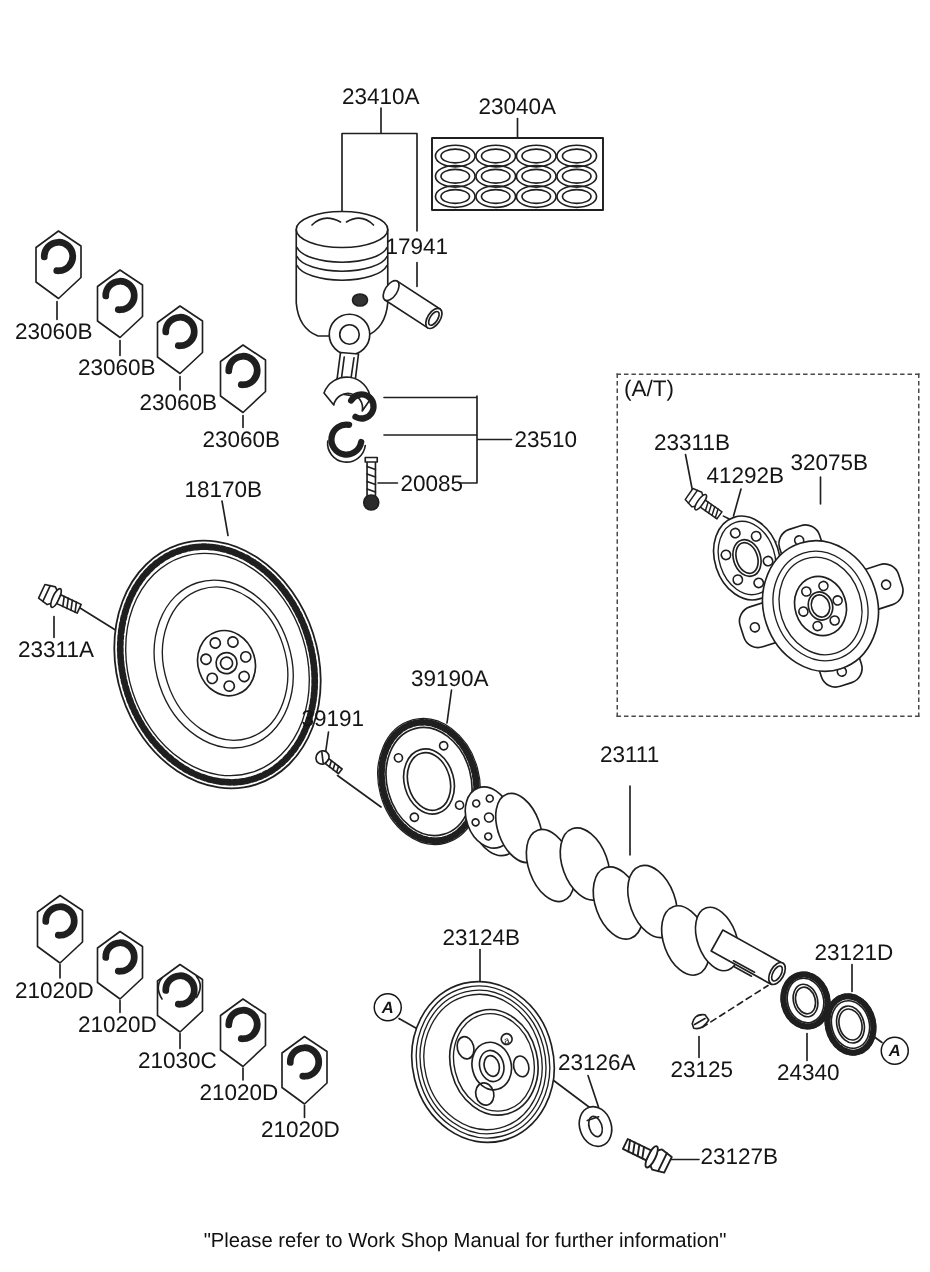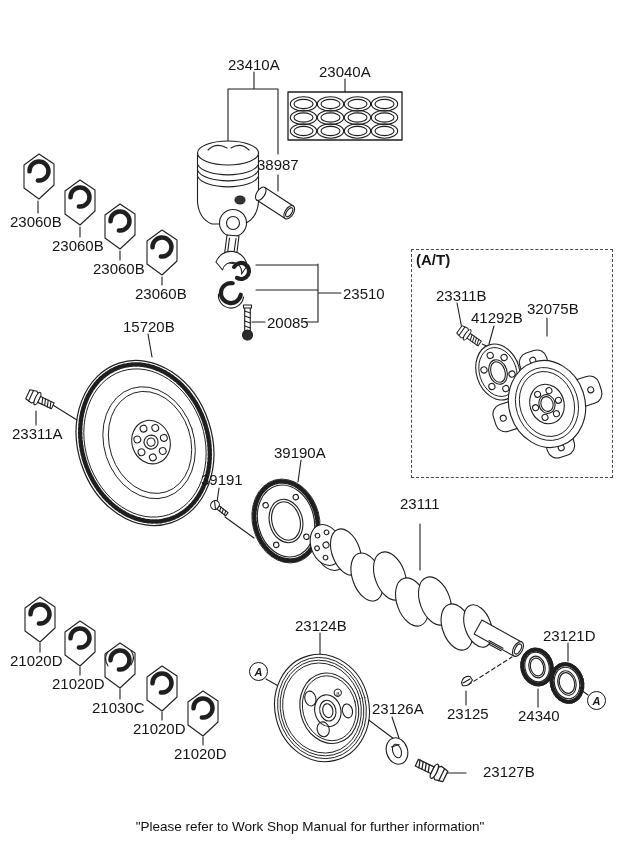--- a/index.html
+++ b/index.html
@@ -1,20 +1,20 @@
 <!DOCTYPE html>
 <html><head>
 <meta charset="utf-8">
 <style>
   html,body{margin:0;padding:0;background:#fff}
   .stage{position:relative;width:620px;height:848px;background:#fff;
          font-family:"Liberation Sans",sans-serif;overflow:hidden}
   .stage svg{position:absolute;left:0;top:0}
   .lbl{position:absolute;font-size:15px;line-height:15px;color:#151515;white-space:nowrap}
-  .at-lbl{position:absolute;font-size:15px;font-weight:700;color:#151515}
+  .at-lbl{position:absolute;font-size:15px;font-weight:400;color:#151515}
   .callout{position:absolute;width:17px;height:17px;border:1.7px solid #151515;border-radius:50%;
            display:flex;align-items:center;justify-content:center;
            font-size:11px;font-weight:700;font-style:italic;color:#151515;background:#fff}
   .atbox{position:absolute;left:411px;top:249px;width:200px;height:227px;border:1.4px dashed #4a4a4a}
   .footnote{position:absolute;left:0;right:0;top:819px;text-align:center;font-size:13.5px;color:#101010}
 </style>
 </head>
 <body>
 
 <div class="stage">
@@ -287,45 +287,45 @@
           <circle cx="553" cy="391.9" r="3"></circle>
   </g>
 </g>
 </svg>
 
 <div class="atbox"></div>
 <div class="at-lbl" style="left:416px;top:251px">(A/T)</div>
 
 <div class="lbl" style="left:228px;top:57px">23410A</div>
 <div class="lbl" style="left:319px;top:64px">23040A</div>
-<div class="lbl" style="left:257px;top:157px">38987</div>
+<div class="lbl" style="left:257px;top:157px">17941</div>
 <div class="lbl" style="left:10px;top:214px">23060B</div>
 <div class="lbl" style="left:52px;top:238px">23060B</div>
 <div class="lbl" style="left:93px;top:261px">23060B</div>
 <div class="lbl" style="left:135px;top:286px">23060B</div>
-<div class="lbl" style="left:123px;top:319px">15720B</div>
+<div class="lbl" style="left:123px;top:319px">18170B</div>
 <div class="lbl" style="left:12px;top:426px">23311A</div>
 <div class="lbl" style="left:343px;top:286px">23510</div>
 <div class="lbl" style="left:267px;top:315px">20085</div>
 <div class="lbl" style="left:436px;top:288px">23311B</div>
 <div class="lbl" style="left:471px;top:310px">41292B</div>
 <div class="lbl" style="left:527px;top:301px">32075B</div>
 <div class="lbl" style="left:274px;top:445px">39190A</div>
 <div class="lbl" style="left:201px;top:472px">39191</div>
 <div class="lbl" style="left:400px;top:496px">23111</div>
 <div class="lbl" style="left:10px;top:653px">21020D</div>
 <div class="lbl" style="left:52px;top:676px">21020D</div>
 <div class="lbl" style="left:92px;top:700px">21030C</div>
 <div class="lbl" style="left:133px;top:721px">21020D</div>
 <div class="lbl" style="left:174px;top:746px">21020D</div>
 <div class="lbl" style="left:295px;top:618px">23124B</div>
 <div class="lbl" style="left:372px;top:701px">23126A</div>
 <div class="lbl" style="left:447px;top:706px">23125</div>
 <div class="lbl" style="left:518px;top:708px">24340</div>
 <div class="lbl" style="left:543px;top:628px">23121D</div>
-<div class="lbl" style="left:483px;top:764px">23127B</div>
+<div class="lbl" style="left:467px;top:764px">23127B</div>
 
 <div class="callout" style="left:249px;top:662px">A</div>
 <div class="callout" style="left:587px;top:691px">A</div>
 
 <div class="footnote">"Please refer to Work Shop Manual for further information"</div>
 
 </div>
 
 </body></html>

